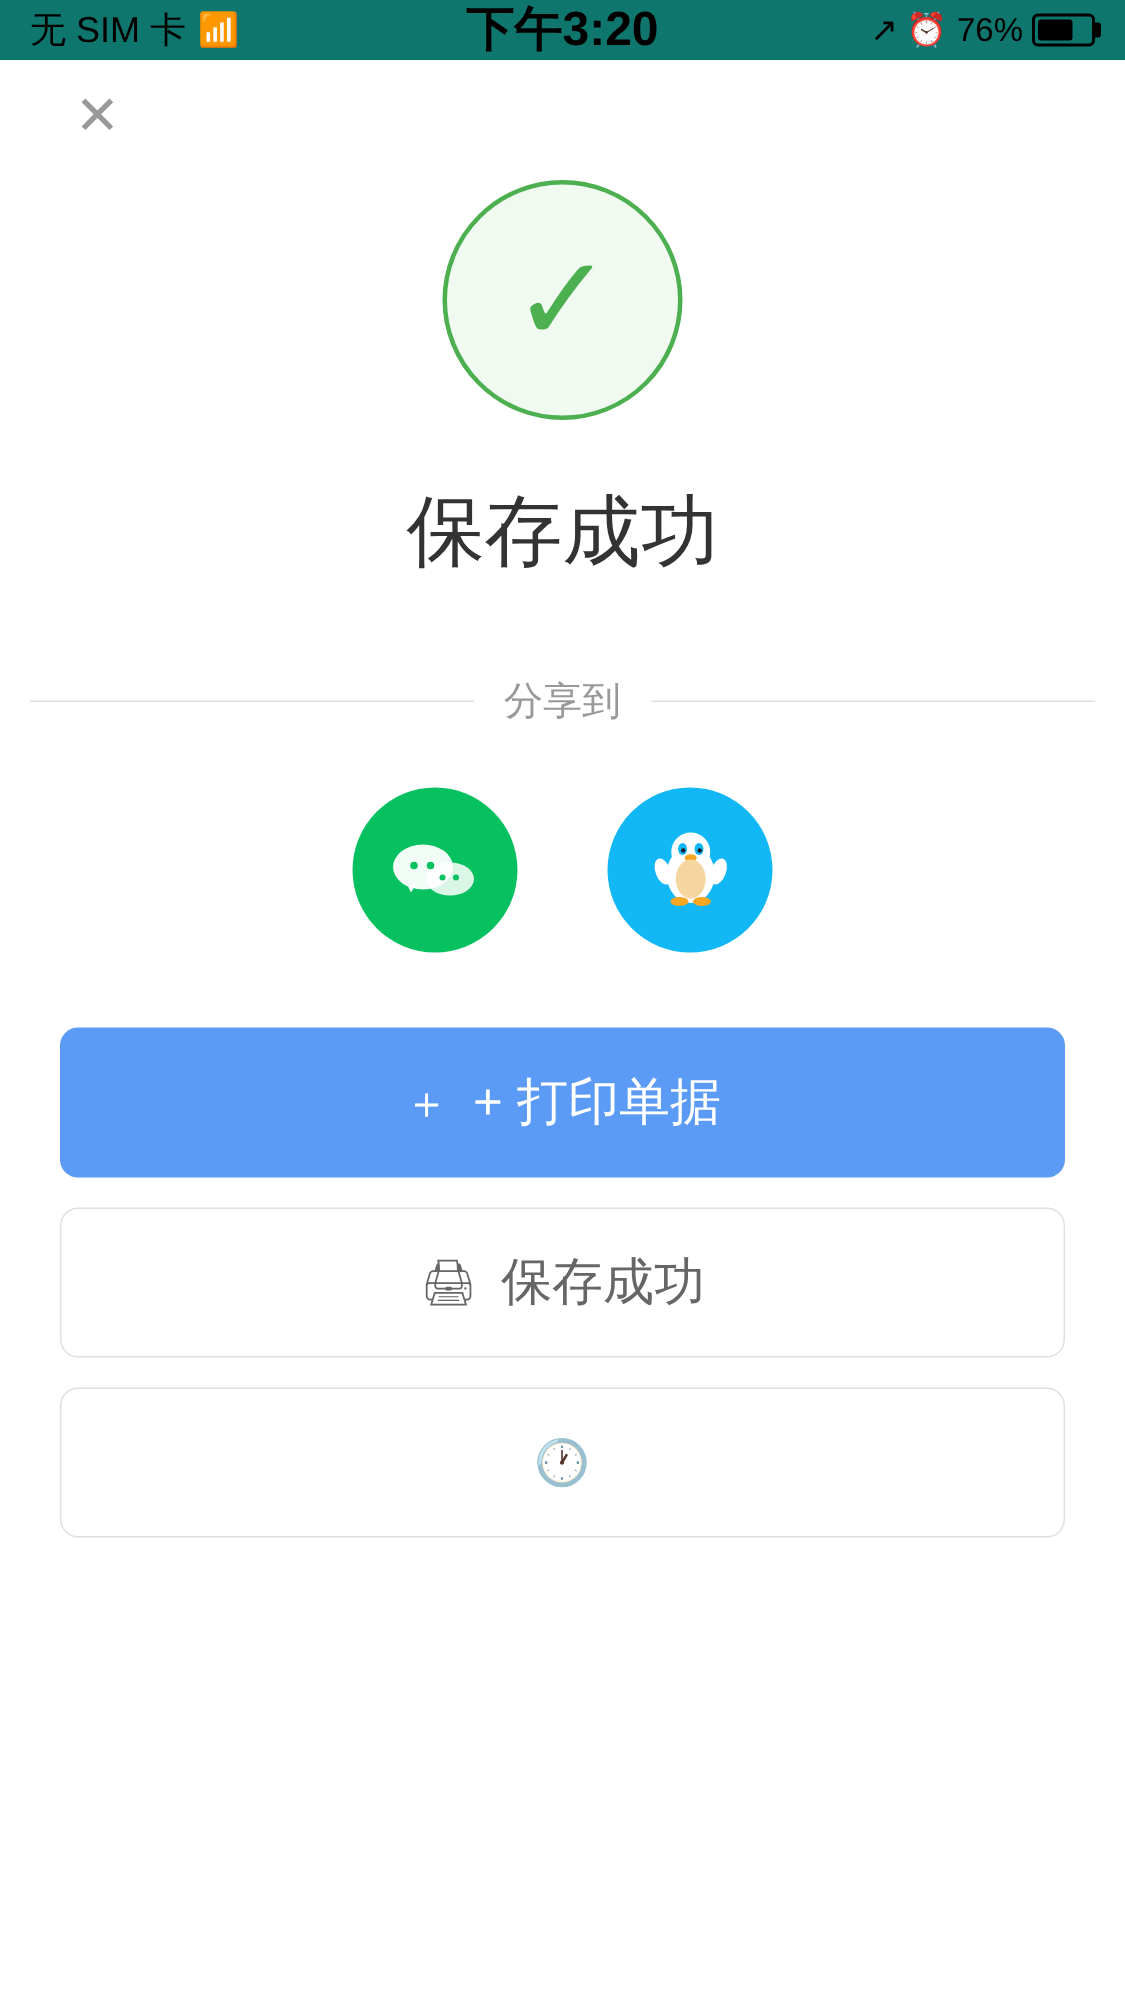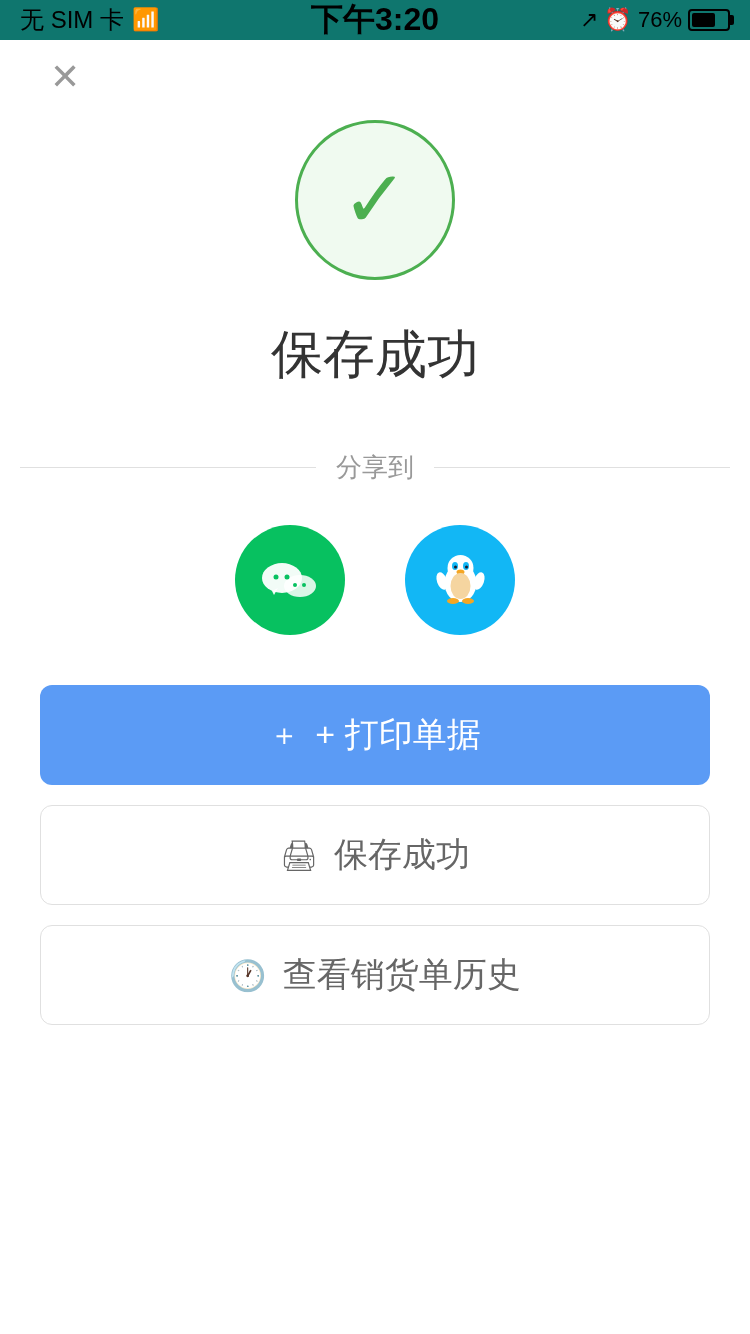--- a/index.html
+++ b/index.html
@@ -339,18 +339,17 @@
       <span>+ 打印单据</span>
     </button>
 
     <button class="action-btn btn-secondary">
       <span class="btn-icon">🖨</span>
       <span>保存成功</span>
     </button>
 
     <button class="action-btn btn-secondary">
       <span class="btn-icon">🕐</span>
-      <span>查看销货单历史</span>
     </button>
 
   </div>
 
 </div>
 
 </body></html>

